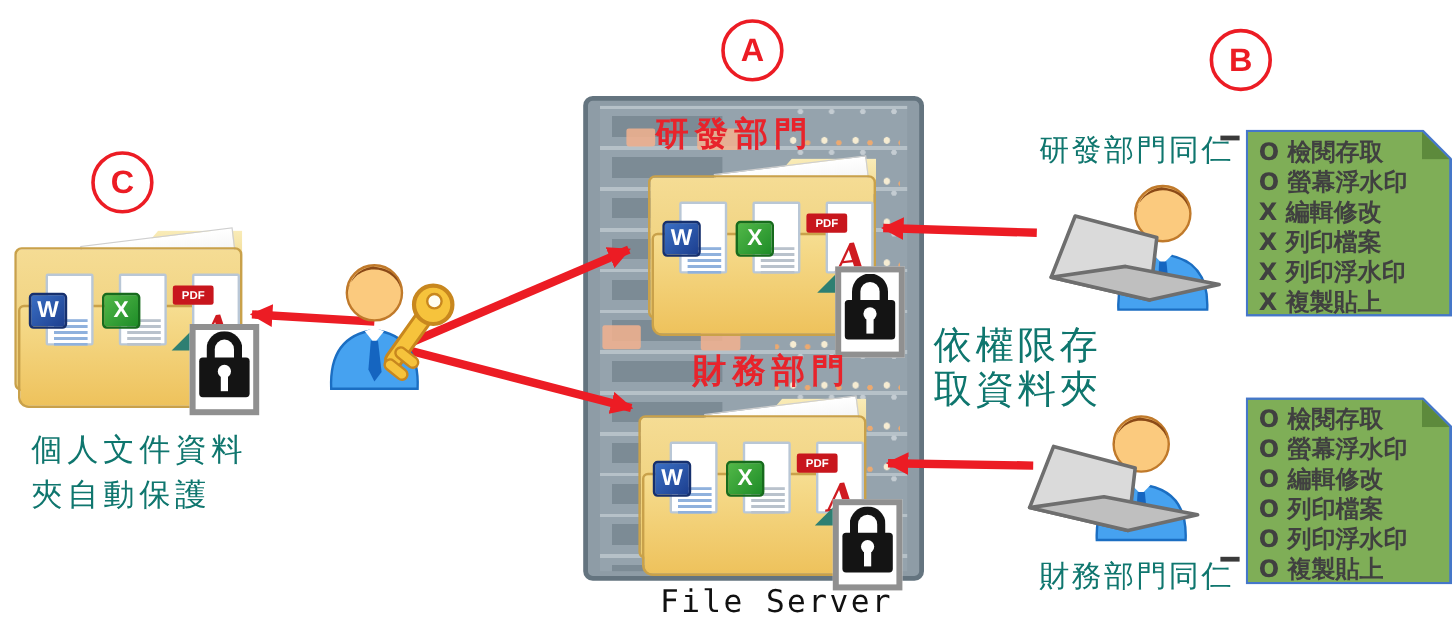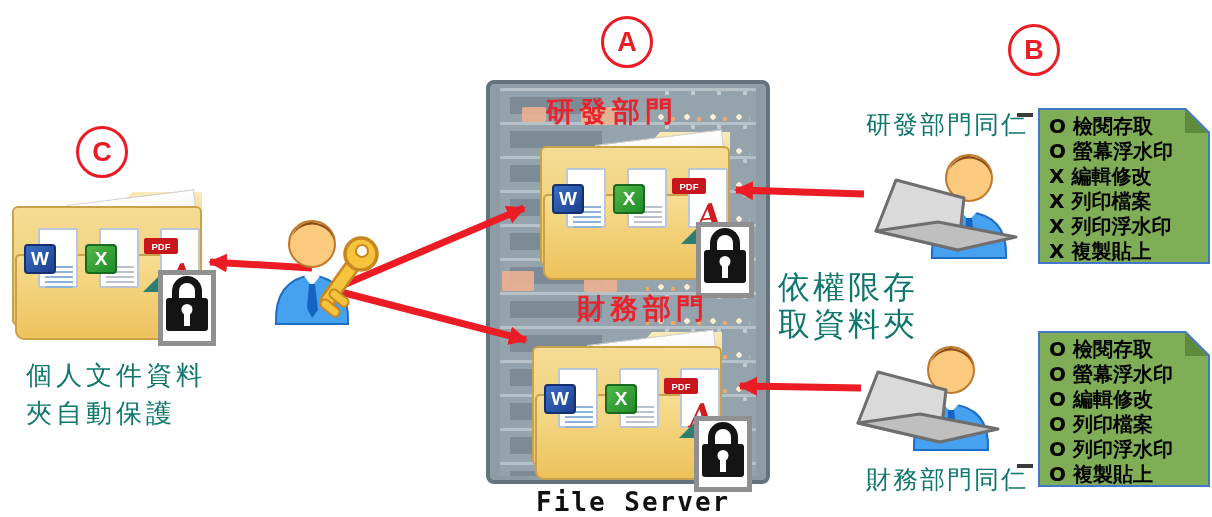--- a/index.html
+++ b/index.html
@@ -80,21 +80,21 @@
   .lock-body::before { content:""; position:absolute; left:50%; top:14px; transform:translateX(-50%);
                width:6px; height:14px; background:#fff; }
 
   
   .perm-box { position:absolute; width:172px; height:156px; background:#4577c9; z-index:3;
               clip-path:polygon(0 0,calc(100% - 24px) 0,100% 24px,100% 100%,0 100%); }
   .perm-inner { position:absolute; inset:2px; background:#7fae57; padding:3px 0 0 9px;
               clip-path:polygon(0 0,calc(100% - 23px) 0,100% 23px,100% 100%,0 100%); }
   .perm-fold { position:absolute; top:2px; right:2px; width:23px; height:23px; background:#5d8a3c;
               clip-path:polygon(0 0,100% 100%,0 100%); }
-  .perm-row { height:25px; line-height:25px; color:#000000; white-space:nowrap;
+  .perm-row { height:25px; line-height:25px; color:#404040; white-space:nowrap;
               font:600 20px "DejaVu Sans",sans-serif; }
   .tick { position:absolute; width:16px; height:4px; background:#3a3a3a; z-index:3; }
 
   
   .cjk { position:absolute; font-family:"DejaVu Serif","Liberation Serif",serif;
          color:#0f766e; z-index:5; white-space:nowrap; }
   .lbl-red  { color:#e8232b; font-weight:bold; font-size:28px; letter-spacing:5px; }
   .lbl-user { font-size:25px; letter-spacing:2px; }
   .lbl-owner { font-size:26px; letter-spacing:4px; }
   .lbl-2line { font-size:26px; letter-spacing:4px; line-height:38px; }
@@ -136,21 +136,21 @@
     <div class="server-slats"></div>
     <div class="server-bays"></div>
     <div class="server-leds"></div>
     <i class="patch" style="left:91px; top:23px; width:36px; height:18px;"></i>
     <i class="patch" style="left:32px; top:23px; width:24px; height:15px;"></i>
     <i class="patch" style="left:12px; top:187px; width:32px; height:20px;"></i>
     <i class="patch" style="left:94px; top:192px; width:33px; height:16px;"></i>
     <i class="patch" style="left:120px; top:275px; width:26px; height:14px;"></i>
     <i class="patch" style="left:74px; top:348px; width:30px; height:14px;"></i>
   </div>
-  <div class="lbl-mono" style="left:536px; top:487px;font-weight:bold;">File Server</div>
+  <div class="lbl-mono" style="left:550px; top:487px;">File Server</div>
 
   <div class="cjk lbl-red" style="left:546px; top:93px;">研發部門</div>
   <div class="folder" style="left:540px; top:132px;">
     <div class="f-tab"></div>
     <div class="f-paper"></div>
     <div class="f-back"></div>
     <div class="f-front"></div>
     <div class="f-docs">
       <div class="doc">
           <div class="page"></div>

